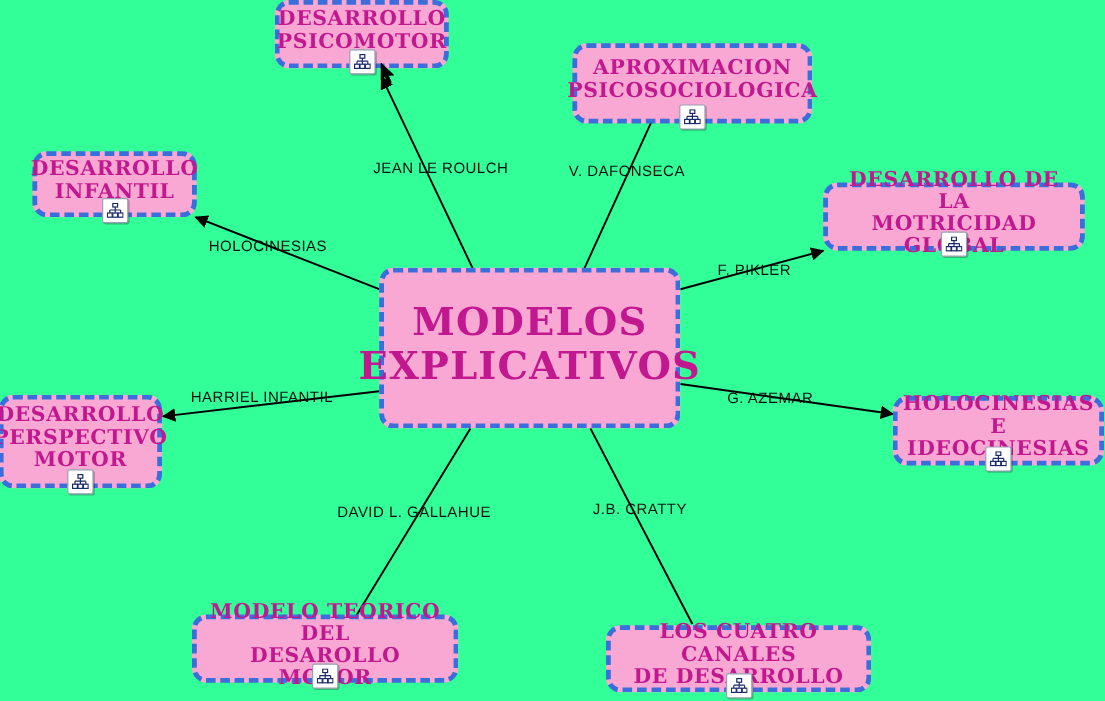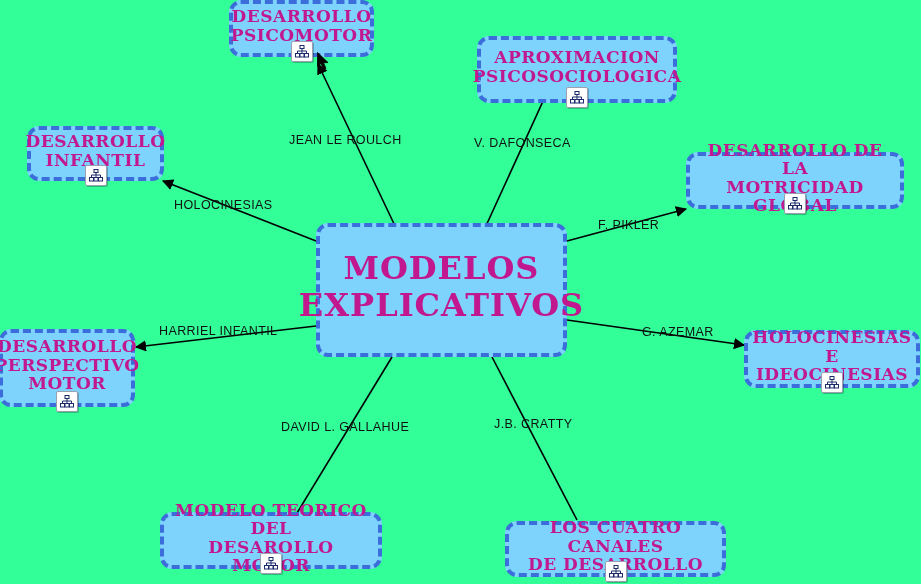--- a/index.html
+++ b/index.html
@@ -25,21 +25,21 @@
     top: 0;
     width: 921px;
     height: 584px;
     pointer-events: none;
   }
 
   
   .node {
     position: absolute;
     box-sizing: border-box;
-    background: #7dd3fc;
+    background: #f9a8d4;
     border: 4px dashed #3b6ddb;
     border-radius: 12px;
     display: flex;
     flex-direction: column;
     align-items: center;
     justify-content: center;
     text-align: center;
     padding: 4px 10px 10px 10px;
   }
   .node .title {
@@ -260,31 +260,31 @@
         <line x1="2.5" y1="6" x2="2.5" y2="8.5" stroke="#1b2a6b" stroke-width="1"></line>
         <line x1="7" y1="6" x2="7" y2="8.5" stroke="#1b2a6b" stroke-width="1"></line>
         <line x1="11.5" y1="6" x2="11.5" y2="8.5" stroke="#1b2a6b" stroke-width="1"></line>
         <rect x="0.5" y="8.5" width="4" height="3.5" fill="#ffffff" stroke="#1b2a6b" stroke-width="1"></rect>
         <rect x="5" y="8.5" width="4" height="3.5" fill="#ffffff" stroke="#1b2a6b" stroke-width="1"></rect>
         <rect x="9.5" y="8.5" width="4" height="3.5" fill="#ffffff" stroke="#1b2a6b" stroke-width="1"></rect>
       </svg>
     </div>
   </div>
 
-  <div class="edge-label" style="left:289px; top:133px;">JEAN LE ROULCH</div>
+  <div class="edge-label" style="left:311px; top:133px;">JEAN LE ROULCH</div>
 
   <div class="edge-label" style="left:474px; top:136px;">V. DAFONSECA</div>
 
   <div class="edge-label" style="left:174px; top:198px;">HOLOCINESIAS</div>
 
   <div class="edge-label" style="left:598px; top:218px;text-align:center;">F. PIKLER</div>
 
   <div class="edge-label" style="left:159px; top:324px;">HARRIEL INFANTIL</div>
 
-  <div class="edge-label" style="left:642px; top:325px;text-align:right;">G. AZEMAR</div>
+  <div class="edge-label" style="left:606px; top:325px;text-align:right;">G. AZEMAR</div>
 
   <div class="edge-label" style="left:281px; top:420px;">DAVID L. GALLAHUE</div>
 
   <div class="edge-label" style="left:494px; top:417px;">J.B. CRATTY</div>
 
   <div class="cursor" style="left:317px; top:52px;">
     <svg width="13" height="19" viewBox="0 0 13 19">
       <path d="M0.5,0.5 L0.5,14.5 L4,11.5 L6.5,17.5 L9,16.5 L6.5,10.8 L11,10.5 Z" fill="#000000" stroke="#000000" stroke-width="0.8"></path>
     </svg>
   </div>

